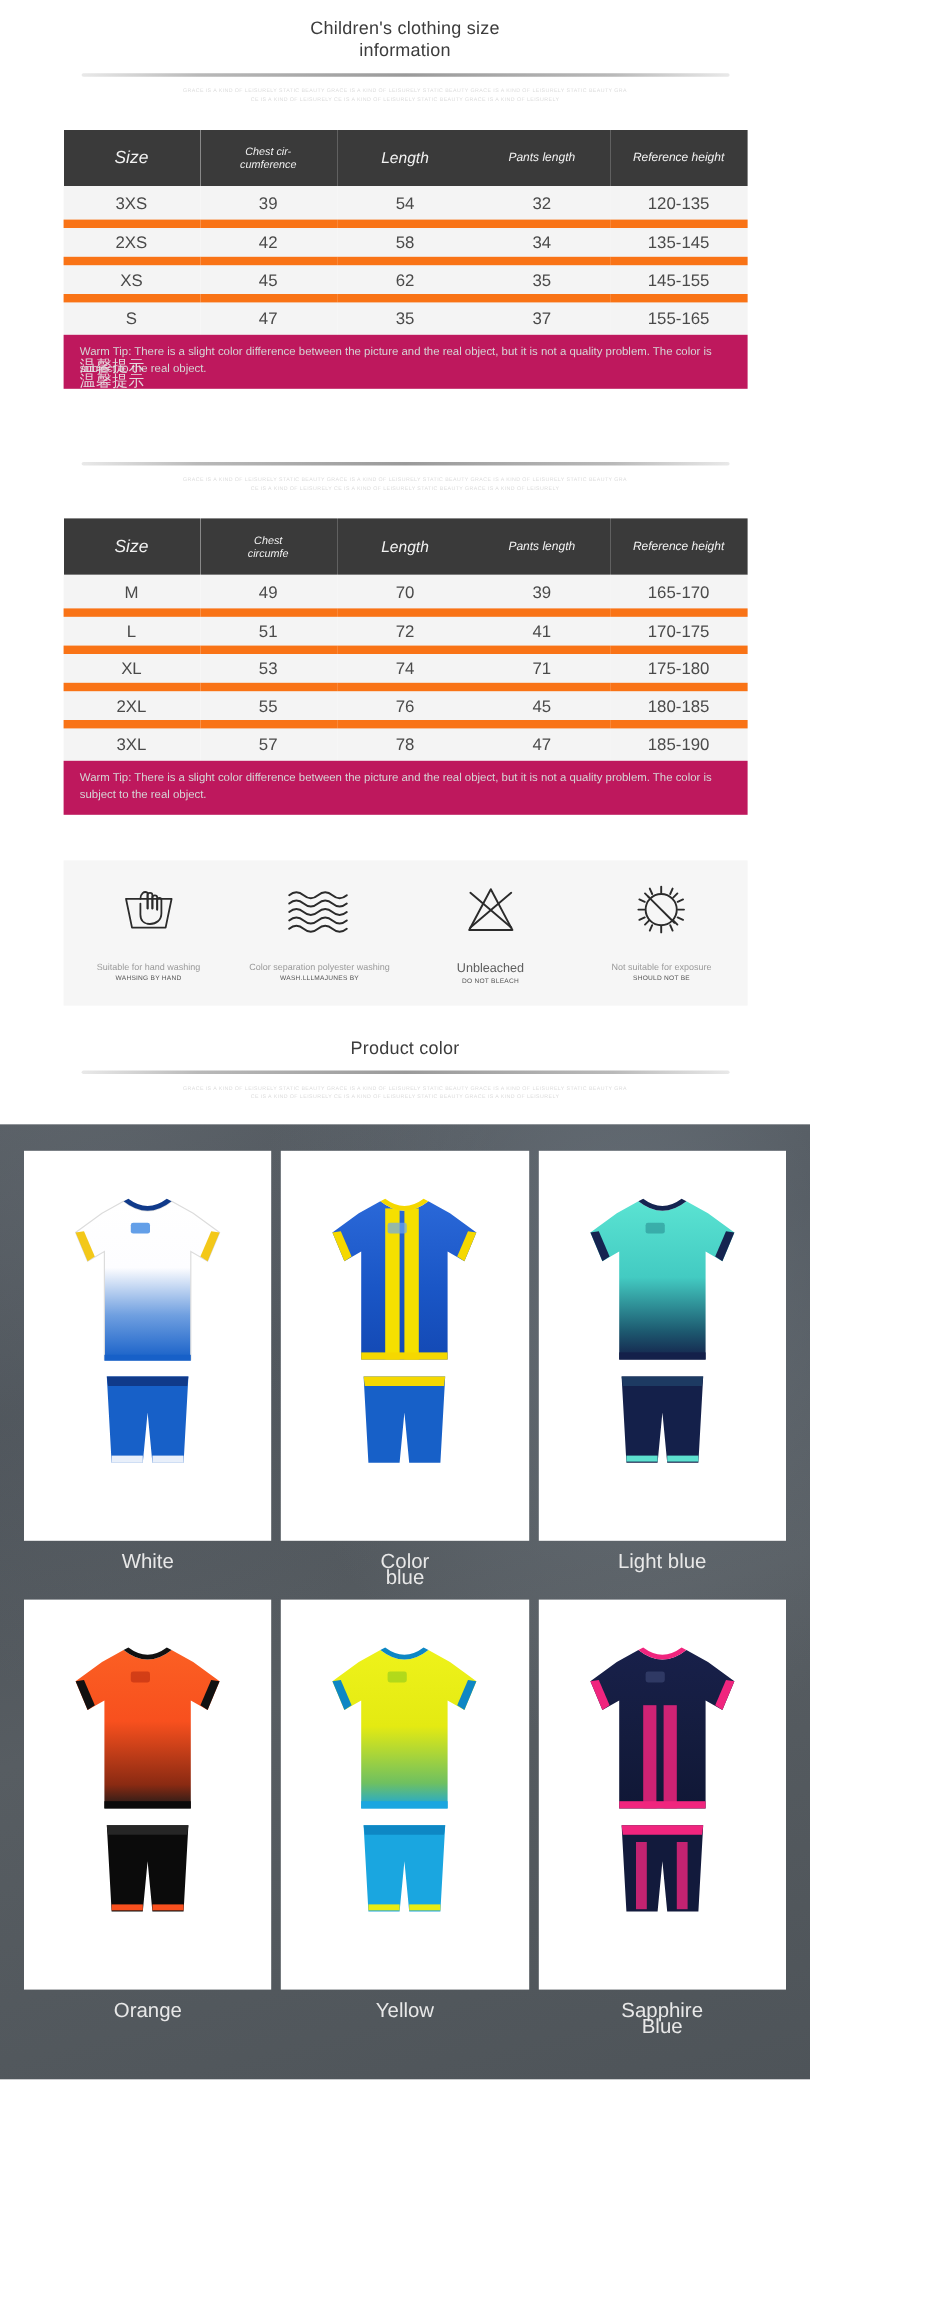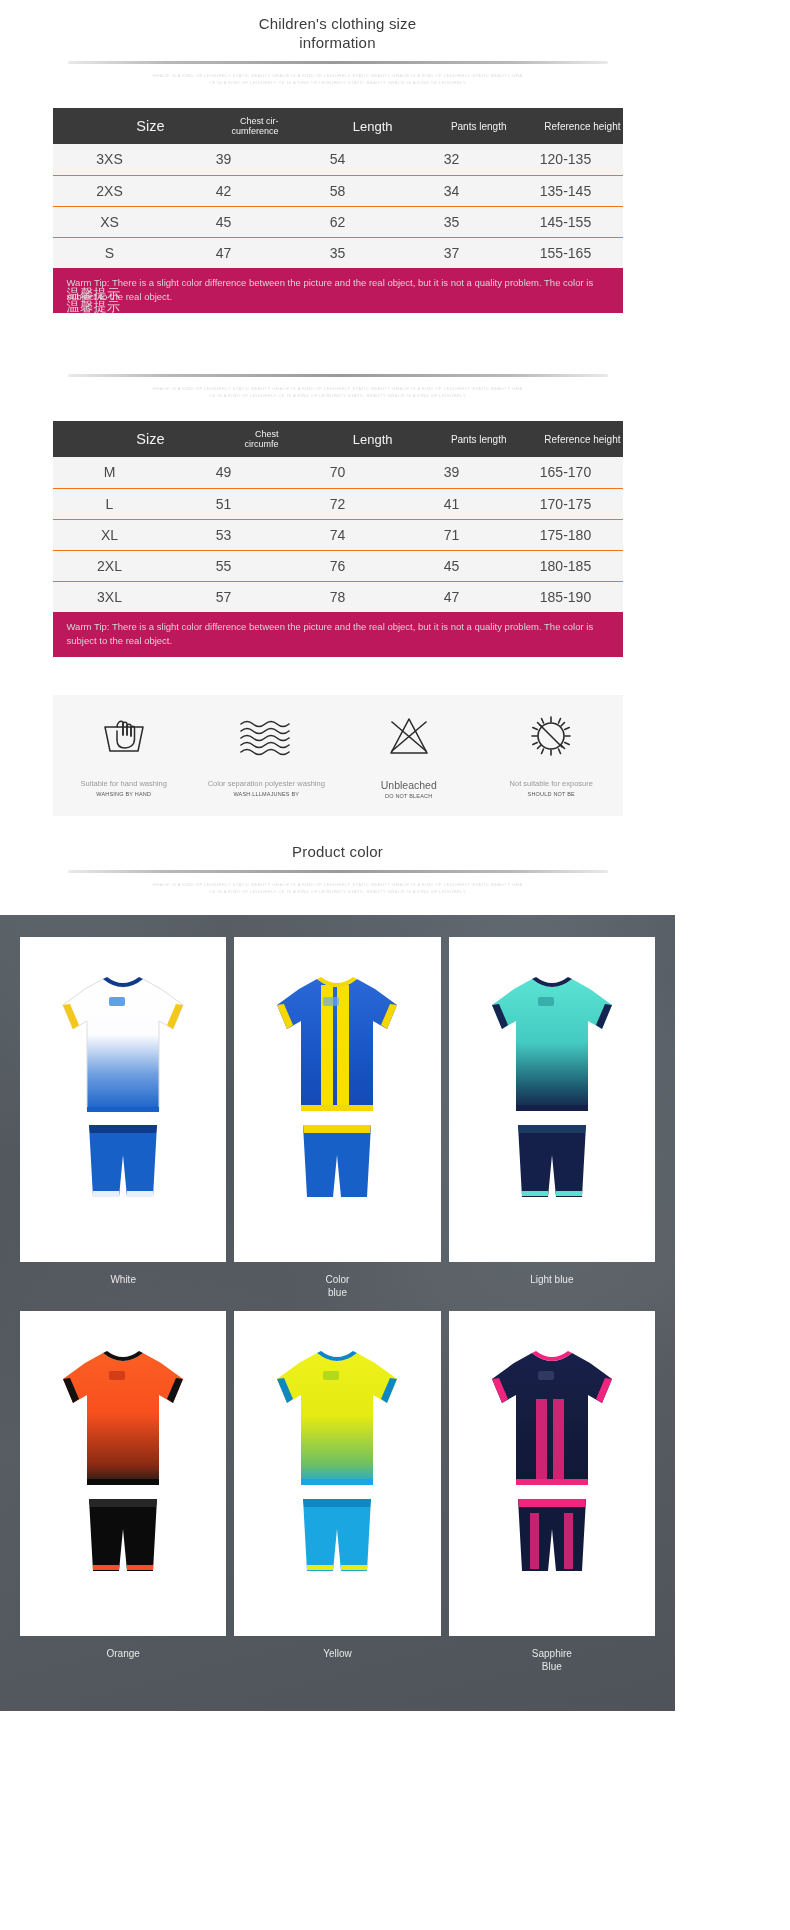--- a/index.html
+++ b/index.html
@@ -41,37 +41,38 @@
 
   
   .table-wrap { width: 570px; margin: 22px auto 0 auto; }
   table.size { width: 100%; border-collapse: collapse; table-layout: fixed; }
   table.size thead th {
     background: #3a3a3a;
     color: #f2f2f2;
     font-weight: 400;
     height: 36px;
     vertical-align: middle;
-    text-align: right;
-    padding: 2px 2px;
+    text-align: center;
+    padding: 13px 2px;
     overflow: hidden;
+    font-style: italic;
   }
   th.c-size   { width: 20%; font-size: 14.5px; }
   th.c-chest  { width: 20%; font-size: 9px; line-height: 10.5px; }
   th.c-length { width: 20%; font-size: 13px; margin-top: 19px; }
   th.c-pants  { width: 20%; font-size: 10px; }
   th.c-ref    { width: 20%; font-size: 10px; }
 
   table.size tbody td {
     height: 31px;
     text-align: center;
     font-size: 14px;
     color: #4a4a4a;
     background: #f4f4f4;
-    border-bottom: 1px solid #f97316;
+    border-bottom: 7px solid #f97316;
     font-weight: 300;
   }
   table.size tbody tr:last-child td { border-bottom: none; }
 
   .warm-tip {
     width: 570px;
     margin: 0 auto;
     background: #be185d;
     color: #d6d6d6;
     font-size: 9.5px;
@@ -140,21 +141,21 @@
   .card {
     background: #ffffff;
     height: 325px;
     display: flex;
     align-items: center;
     justify-content: center;
     overflow: hidden;
   }
   .cap {
     color: #e8e8e8;
-    font-size: 10px;
+    font-size: 17px;
     line-height: 13px;
     padding: 11px 4px 12px 4px;
     min-height: 36px;
   }
   .cap .l2 { display: block; }
 
   .kit { width: 200px; height: 290px; display: block; }
 </style>
 </head>
 <body>

